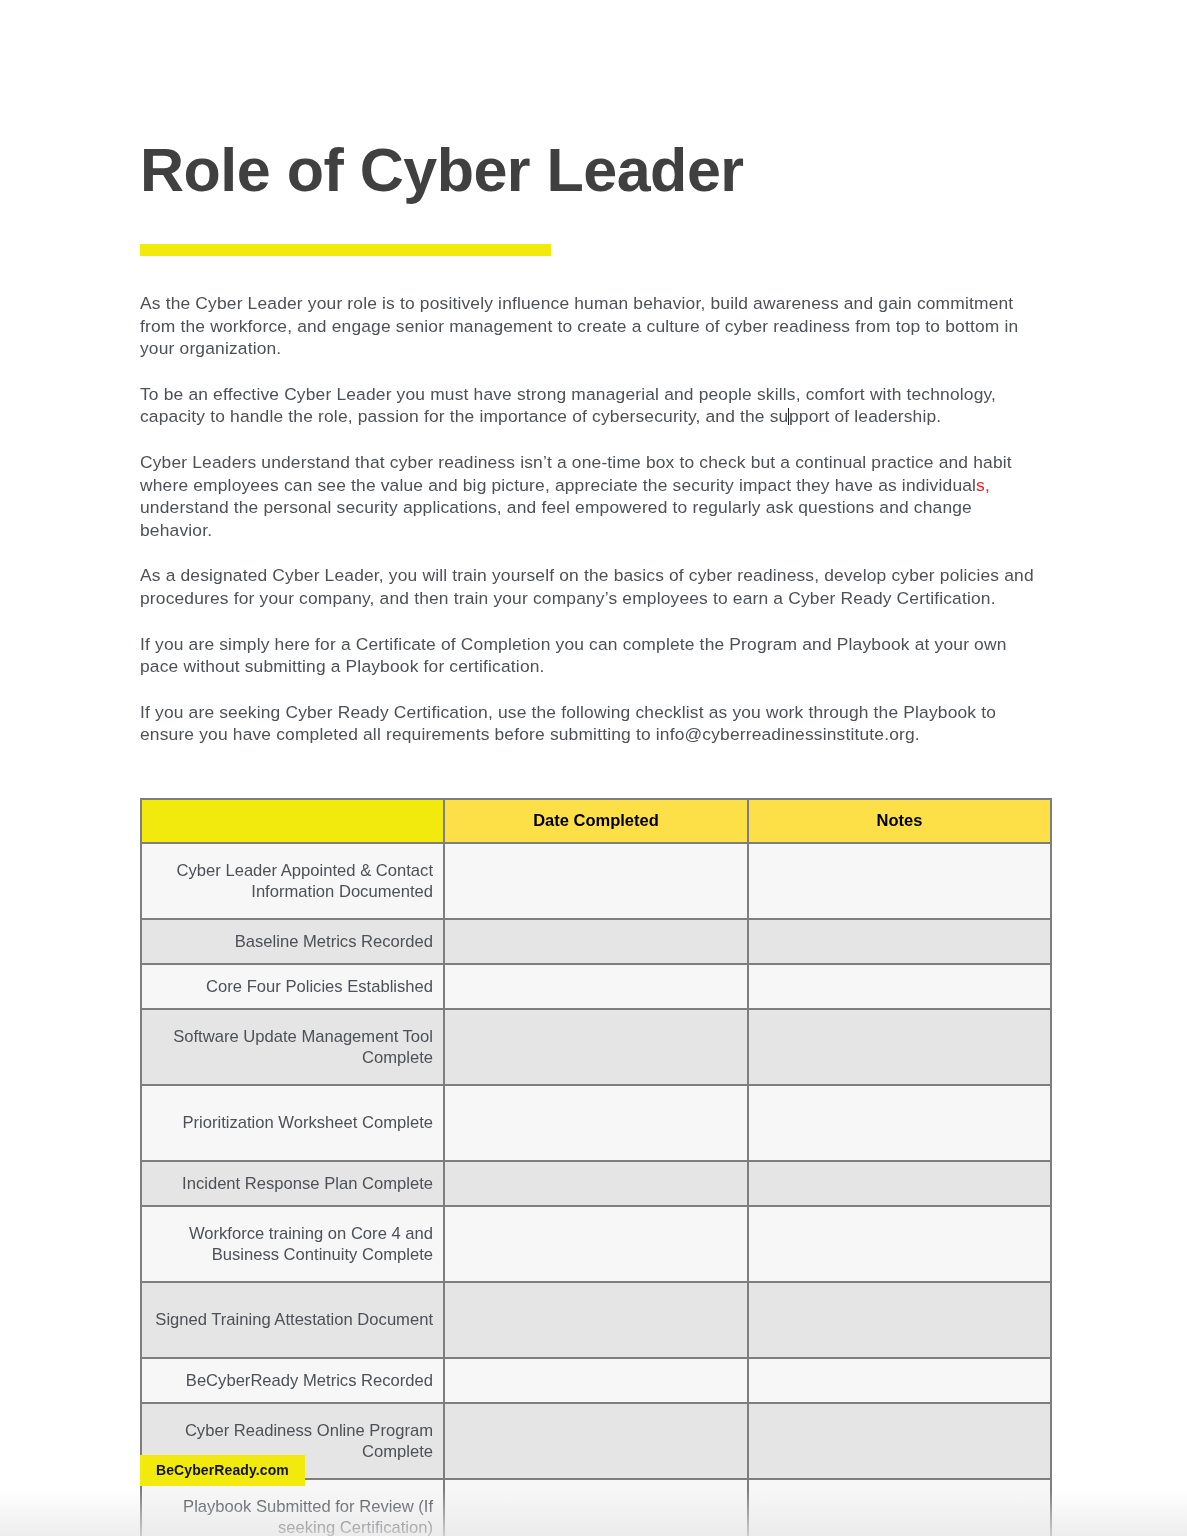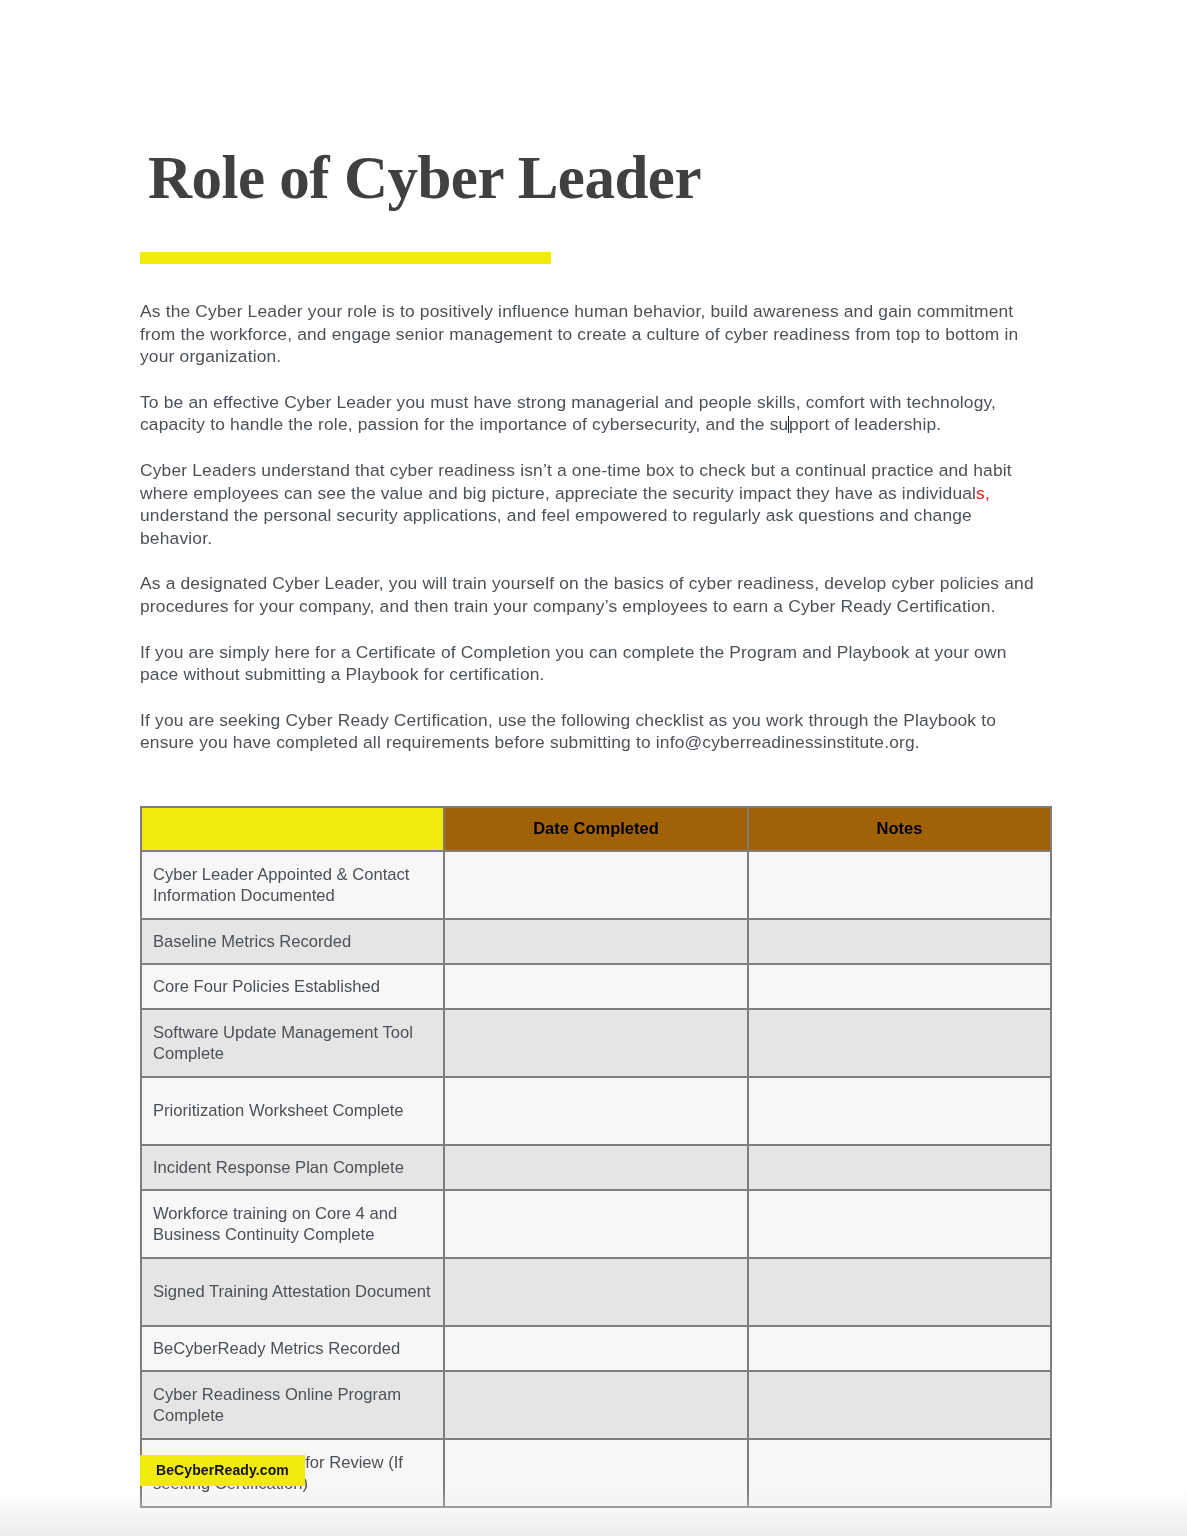--- a/index.html
+++ b/index.html
@@ -35,23 +35,23 @@
   }
 
   .content {
     position: relative;
     padding: 0 140px;
     box-sizing: border-box;
   }
 
   
   .doc-title {
-    margin: 8px;
+    margin: 0;
     padding-top: 138px;
-    font-family: Liberation Serif, serif;
+    font-family: Liberation Sans, sans-serif;
     font-weight: bold;
     font-size: 61px;
     line-height: 1.05;
     letter-spacing: -0.5px;
     color: #404040;
     white-space: nowrap;
   }
 
   .title-rule {
     margin-top: 42px;
@@ -105,24 +105,25 @@
 
   table.checklist col.c-task   { width: 303px; }
   table.checklist col.c-date   { width: 304px; }
   table.checklist col.c-notes  { width: 303px; }
 
   table.checklist th,
   table.checklist td {
     border: 2px solid #7e7e7e;
     vertical-align: middle;
     box-sizing: border-box;
+    text-align: right;
   }
 
   table.checklist thead th {
-    background: #a16207;
+    background: #fde047;
     color: #000000;
     font-size: 16.5px;
     font-weight: bold;
     text-align: center;
     height: 44px;
     padding: 4px 8px;
   }
 
   table.checklist thead th.blank-head {
     background: #f2ea0d;
@@ -137,21 +138,21 @@
   }
 
   table.checklist tbody tr.alt td {
     background: #f7f7f7;
   }
 
   table.checklist tbody td.fill {
     padding: 0;
   }
 
-  tbody tr.tall td { height: 68px; }
+  tbody tr.tall td { height: 76px; }
   tbody tr.short td { height: 42px; }
 
   
   .footer-badge {
     position: absolute;
     left: 140px;
     top: 1455px;
     background: #f2ea0d;
     color: #131313;
     font-weight: bold;

